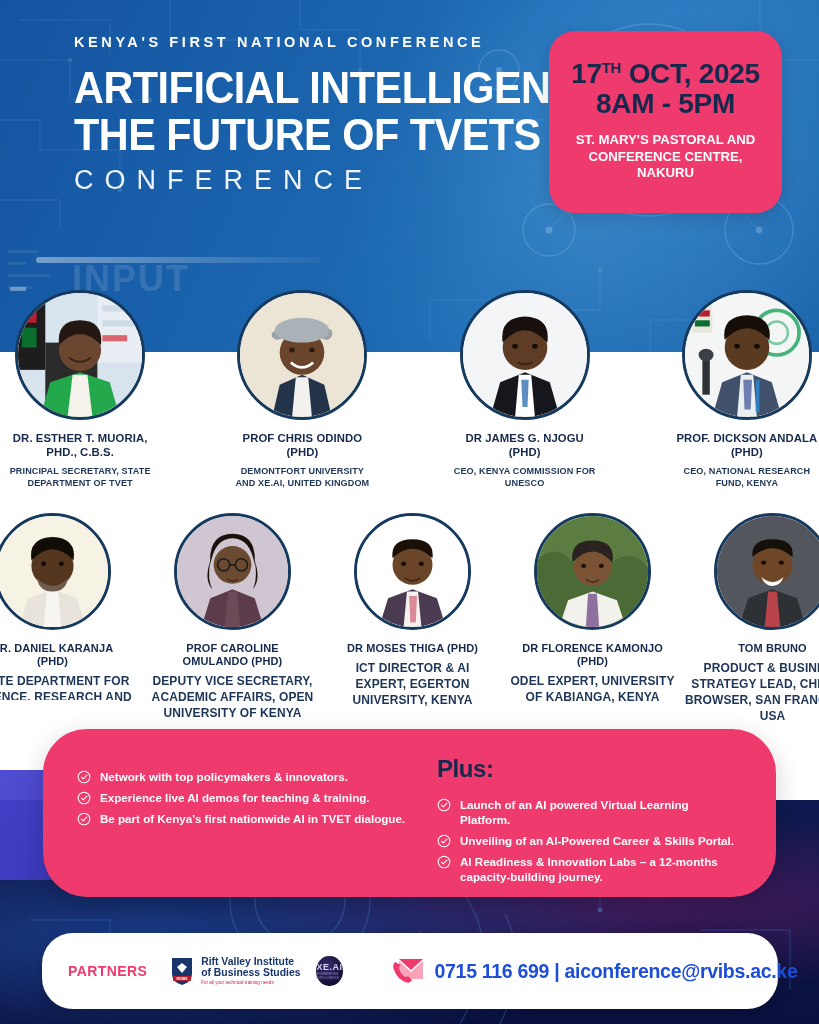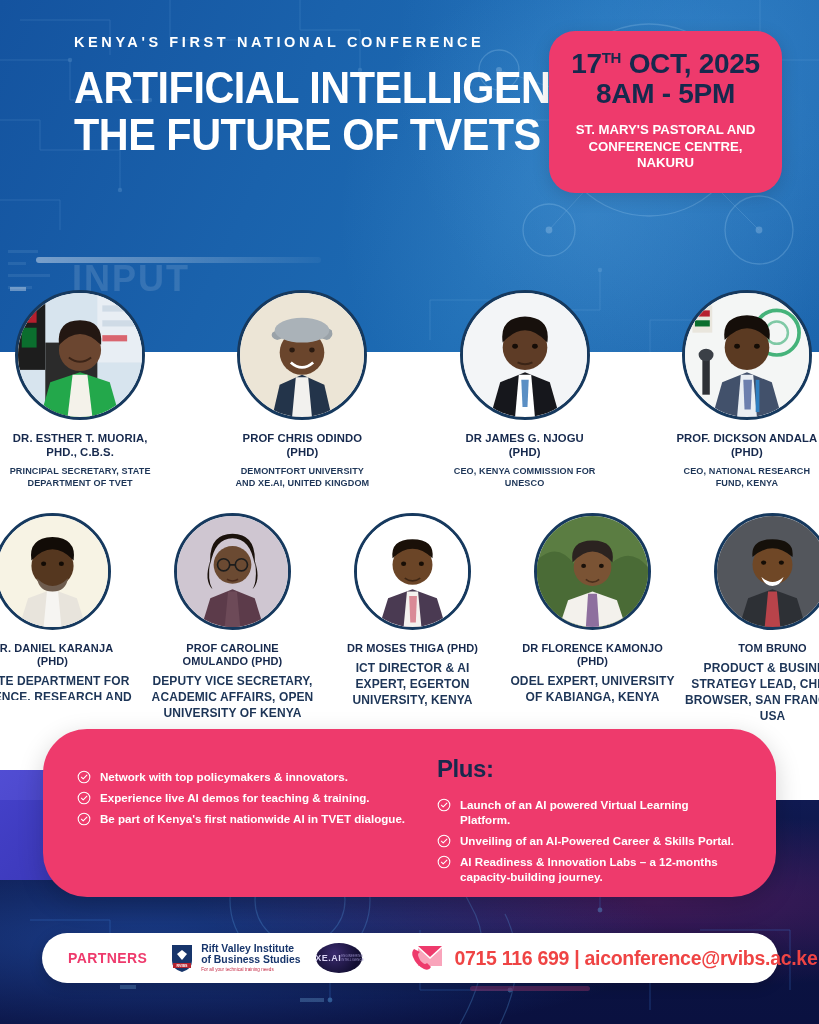--- a/index.html
+++ b/index.html
@@ -48,21 +48,21 @@
     white-space:nowrap;
   }
   .main-title .l2{ display:block; margin-top:3px; }
   .sub-title{
     margin-top:9px; font-size:27px; font-weight:300;
     letter-spacing:11px; color:#eef5fb;
   }
 
   
   .date-badge{
-    position:absolute; left:549px; top:31px; width:233px; height:162px;
+    position:absolute; left:549px; top:31px; width:233px; height:182px;
     background:#ee3a6c; border-radius:26px;
     display:flex; flex-direction:column; align-items:center; justify-content:center;
     padding:6px 10px 10px;
     box-shadow:0 4px 18px rgba(0,0,0,.14);
   }
   .date-line1{ font-size:28px; font-weight:bold; color:#16294d; letter-spacing:-0.3px; white-space:nowrap; }
   .date-line1 sup{ font-size:15px; vertical-align:super; }
   .date-line2{ font-size:28px; font-weight:bold; color:#16294d; margin-top:-2px; letter-spacing:-0.3px; }
   .venue{ margin-top:12px; font-size:13.2px; font-weight:bold; color:#ffffff; text-align:center; line-height:1.28; }
 
@@ -124,41 +124,41 @@
   .bullets{ margin-top:14px; list-style:none; }
   .bullets li{
     display:flex; align-items:flex-start; gap:9px;
     margin-bottom:6px; color:#fff; font-size:11.6px; font-weight:bold; line-height:1.3;
   }
   .chk{ flex:0 0 auto; width:14px; height:14px; margin-top:1px; }
   .chk svg{ display:block; }
 
   
   .footer{
-    position:absolute; left:42px; top:933px; width:736px; height:50px;
+    position:absolute; left:42px; top:933px; width:736px; height:76px;
     background:#fff; border-radius:31px;
     display:flex; align-items:center; padding:0 26px;
     box-shadow:0 3px 14px rgba(0,0,0,.20);
   }
   .partners-label{ font-size:14px; font-weight:bold; color:#ee3a6c; letter-spacing:.4px; }
   .rvibs{ display:flex; align-items:center; gap:6px; margin-left:22px; }
   .crest{ width:26px; height:30px; }
   .rvibs-txt{ line-height:1.05; }
   .rvibs-txt .t1{ font-size:10.4px; font-weight:bold; color:#17356b; white-space:nowrap; }
   .rvibs-txt .t2{ font-size:4.6px; color:#c52a45; margin-top:2px; white-space:nowrap; }
   .xeai{
     width:46px; height:30px; margin-left:16px; border-radius:50%;
     background:radial-gradient(circle at 40% 35%,#3a2a6e,#130f33 70%);
-    display:flex; flex-direction:row; align-items:center; justify-content:center;
+    display:flex; flex-direction:column; align-items:center; justify-content:center;
   }
   .xeai .x1{ font-size:9px; font-weight:bold; color:#d9d2f3; letter-spacing:.5px; }
   .xeai .x2{ font-size:2.8px; color:#9a90c9; letter-spacing:.2px; }
   .contact{ display:flex; align-items:center; gap:10px; margin-left:48px; }
   .contact-icon{ width:34px; height:30px; }
-  .contact-text{ font-size:19.5px; font-weight:bold; color:#ef4444; letter-spacing:-0.3px; white-space:nowrap; }
+  .contact-text{ font-size:19.5px; font-weight:bold; color:#1d4ed8; letter-spacing:-0.3px; white-space:nowrap; }
 </style>
 </head>
 <body>
 
 <div class="poster">
 
   <div class="header-bg">
     <svg class="hdr-circuit" viewBox="0 0 819 352" preserveAspectRatio="none">
       <g stroke="#8fc4ef" stroke-width="1" fill="none" opacity="0.55">
         <path d="M0 60 H70 V100 H150"></path>
@@ -220,20 +220,21 @@
     <div class="hdr-dash"></div>
     <div class="input-watermark">INPUT</div>
   </div>
 
   <div class="title-block">
     <div class="kicker">KENYA'S FIRST NATIONAL CONFERENCE</div>
     <div class="main-title">
       <span class="l1">ARTIFICIAL INTELLIGENCE &amp;</span>
       <span class="l2">THE FUTURE OF TVETS</span>
     </div>
+    <div class="sub-title">CONFERENCE</div>
   </div>
 
   <div class="date-badge">
     <div class="date-line1">
       <span>17</span><sup>TH</sup><span> OCT, 2025</span>
     </div>
     <div class="date-line2">8AM - 5PM</div>
     <div class="venue">
       <div>ST. MARY'S PASTORAL AND</div>
       <div>CONFERENCE CENTRE, NAKURU</div>

